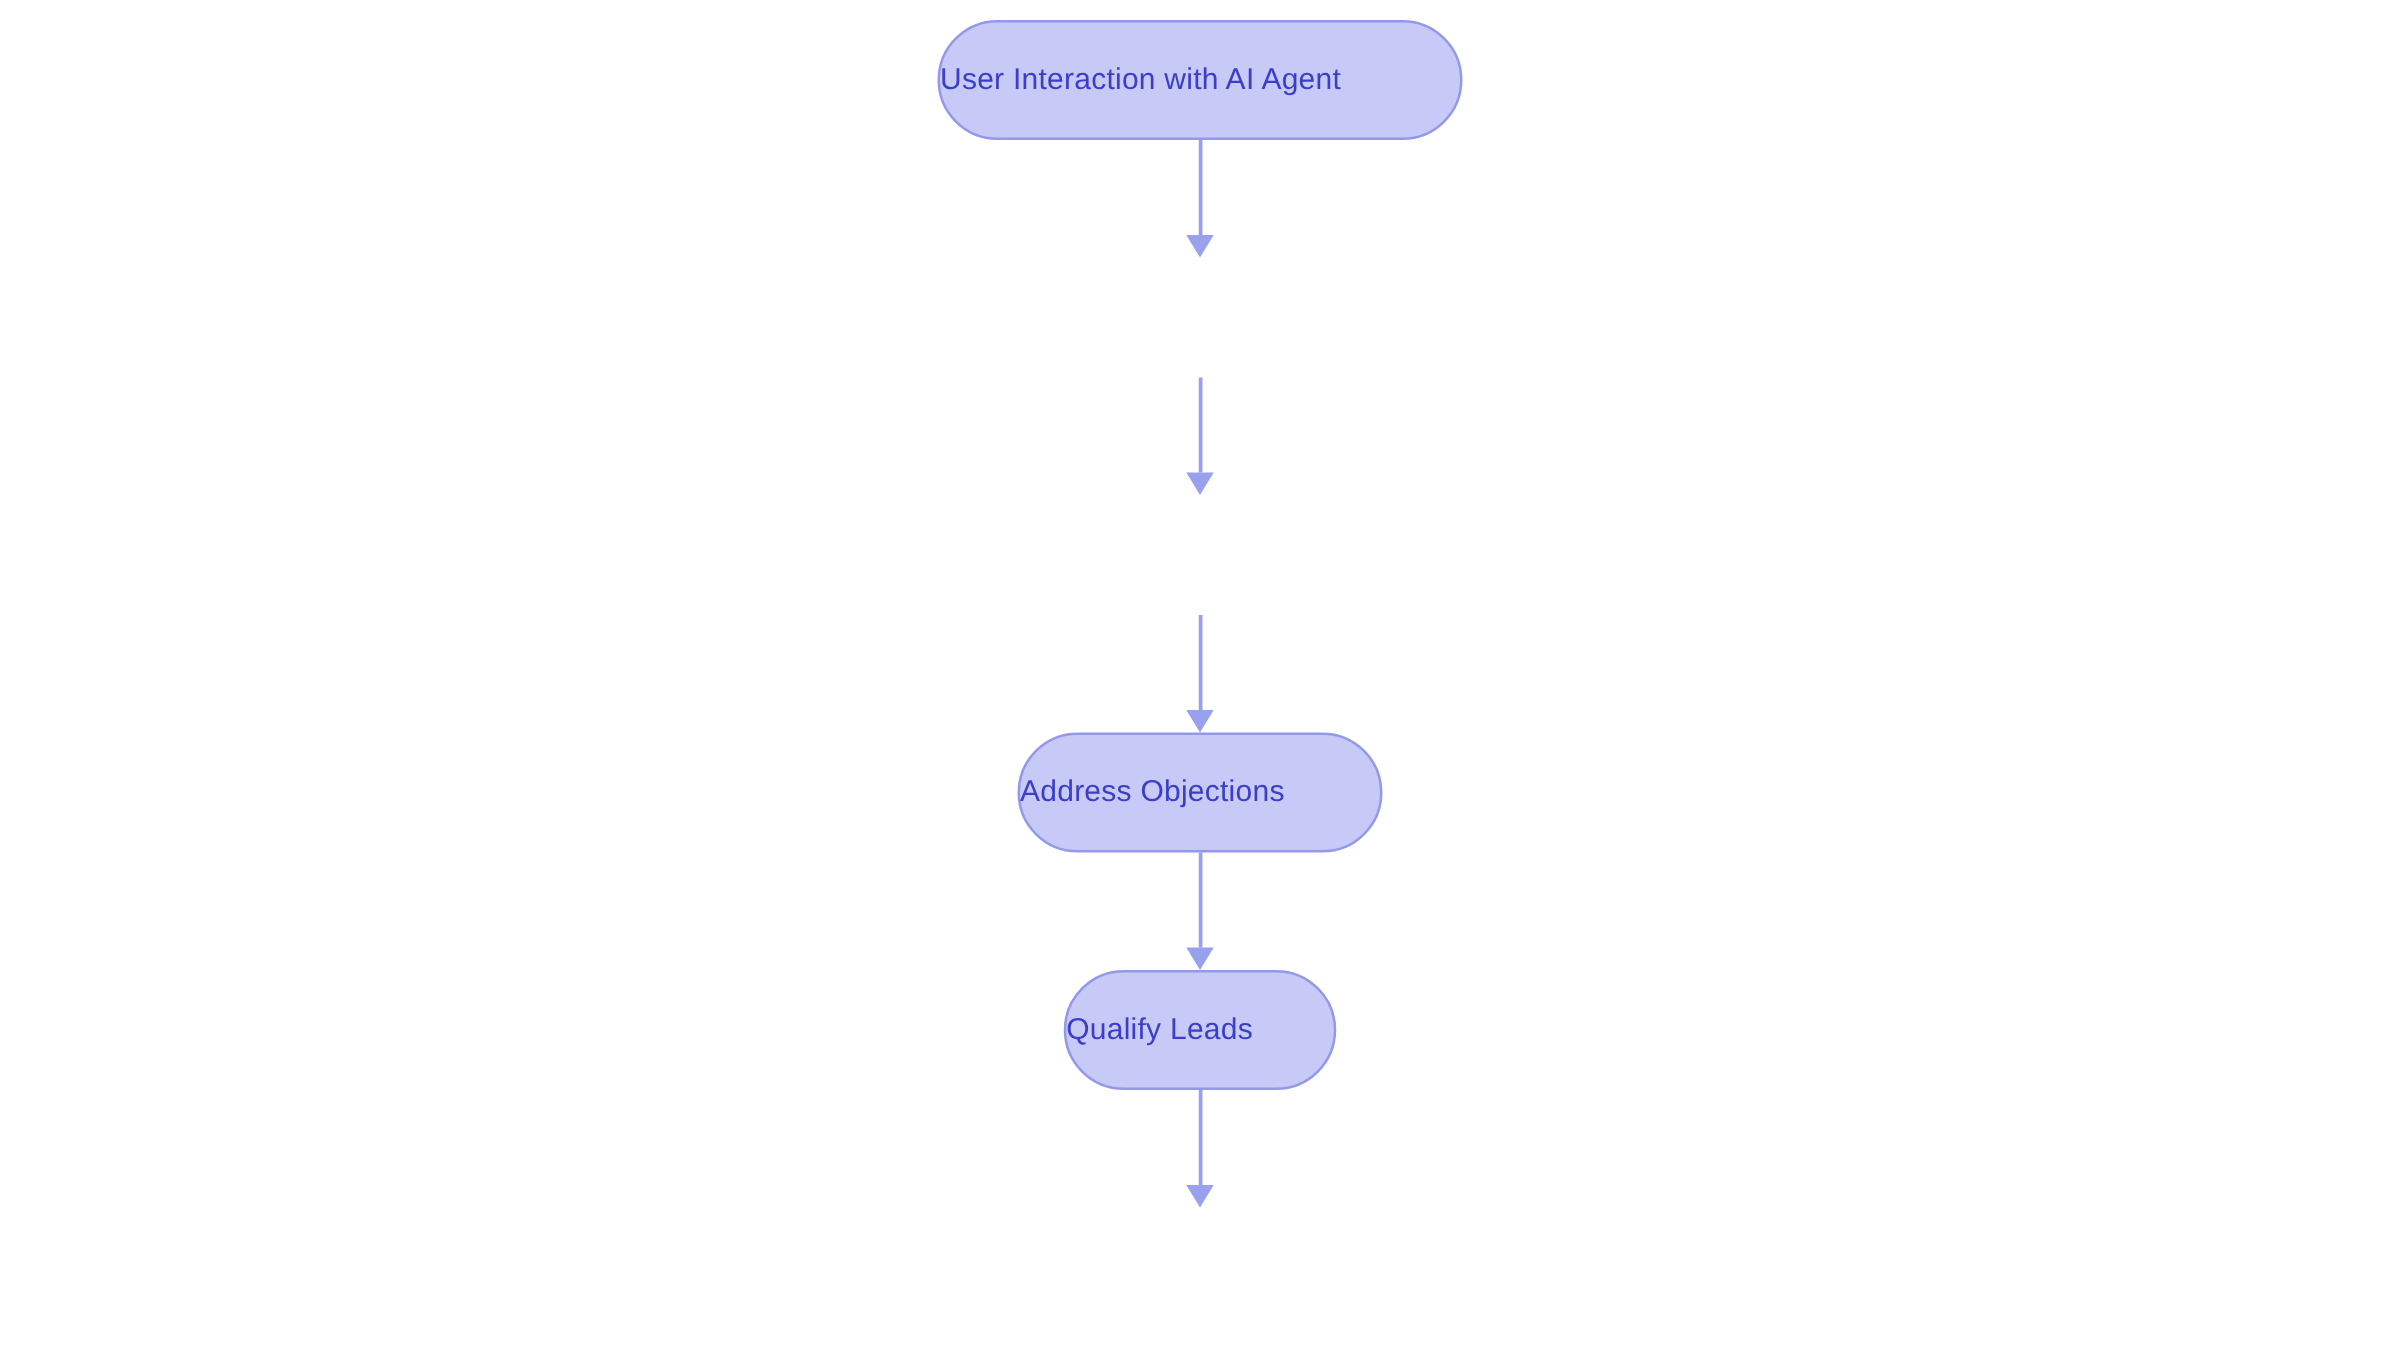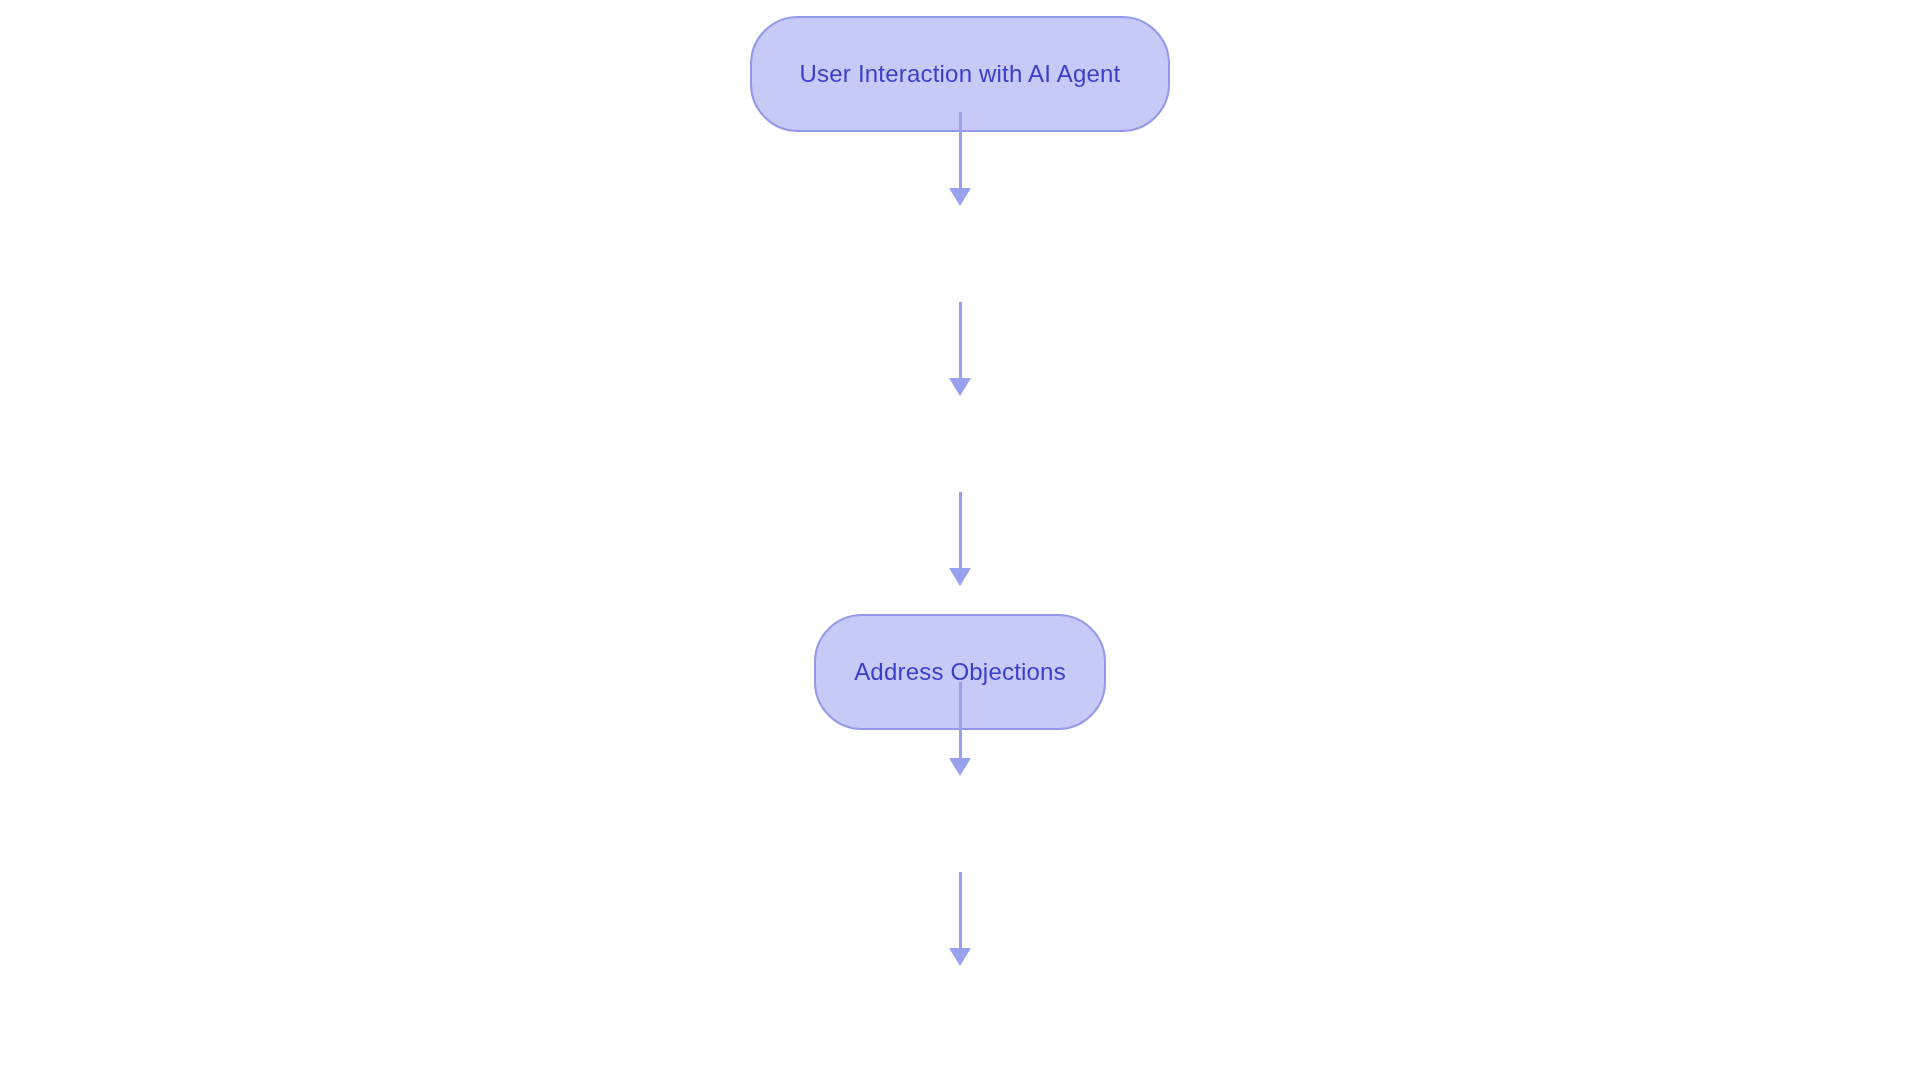--- a/index.html
+++ b/index.html
@@ -18,39 +18,38 @@
     font-family: "Liberation Sans", "DejaVu Sans", sans-serif;
   }
   .canvas {
     position: relative;
     width: 1920px;
     height: 1083px;
     background: var(--bg);
   }
   .node {
     position: absolute;
-    height: 116px;
+    height: 96px;
     border-radius: 48px;
     background: var(--node-fill);
     border: 2px solid var(--node-border);
     display: flex;
     align-items: center;
-    justify-content: center;
   }
   .node-label {
     color: var(--node-text);
     font-size: 24px;
     font-weight: 400;
     letter-spacing: 0.2px;
     white-space: nowrap;
   }
   .n1 { left: 750px; top: 16px;  width: 420px; }
   .n2 { left: 738px; top: 206px; width: 444px; }
   .n3 { left: 802px; top: 396px; width: 316px; }
-  .n4 { left: 814px; top: 614px; width: 292px; }
+  .n4 { left: 814px; top: 586px; width: 292px; }
   .n5 { left: 851px; top: 776px; width: 218px; }
   .n6 { left: 822px; top: 966px; width: 276px; }
 
   .arrow { position: absolute; left: 0; top: 0; }
   .arrow-line {
     position: absolute;
     left: 959px;
     width: 3px;
     height: 76px;
     background: var(--arrow);
@@ -98,20 +97,23 @@
 
   <div class="node n4">
     <span class="node-label">Address Objections</span>
   </div>
 
   <div class="arrow a4">
     <div class="arrow-line"></div>
     <div class="arrow-head"></div>
   </div>
 
+  <div class="node n5">
+    <span class="node-label">Qualify Leads</span>
+  </div>
 
   <div class="arrow a5">
     <div class="arrow-line"></div>
     <div class="arrow-head"></div>
   </div>
 
 
 </div>
 
 </body></html>

